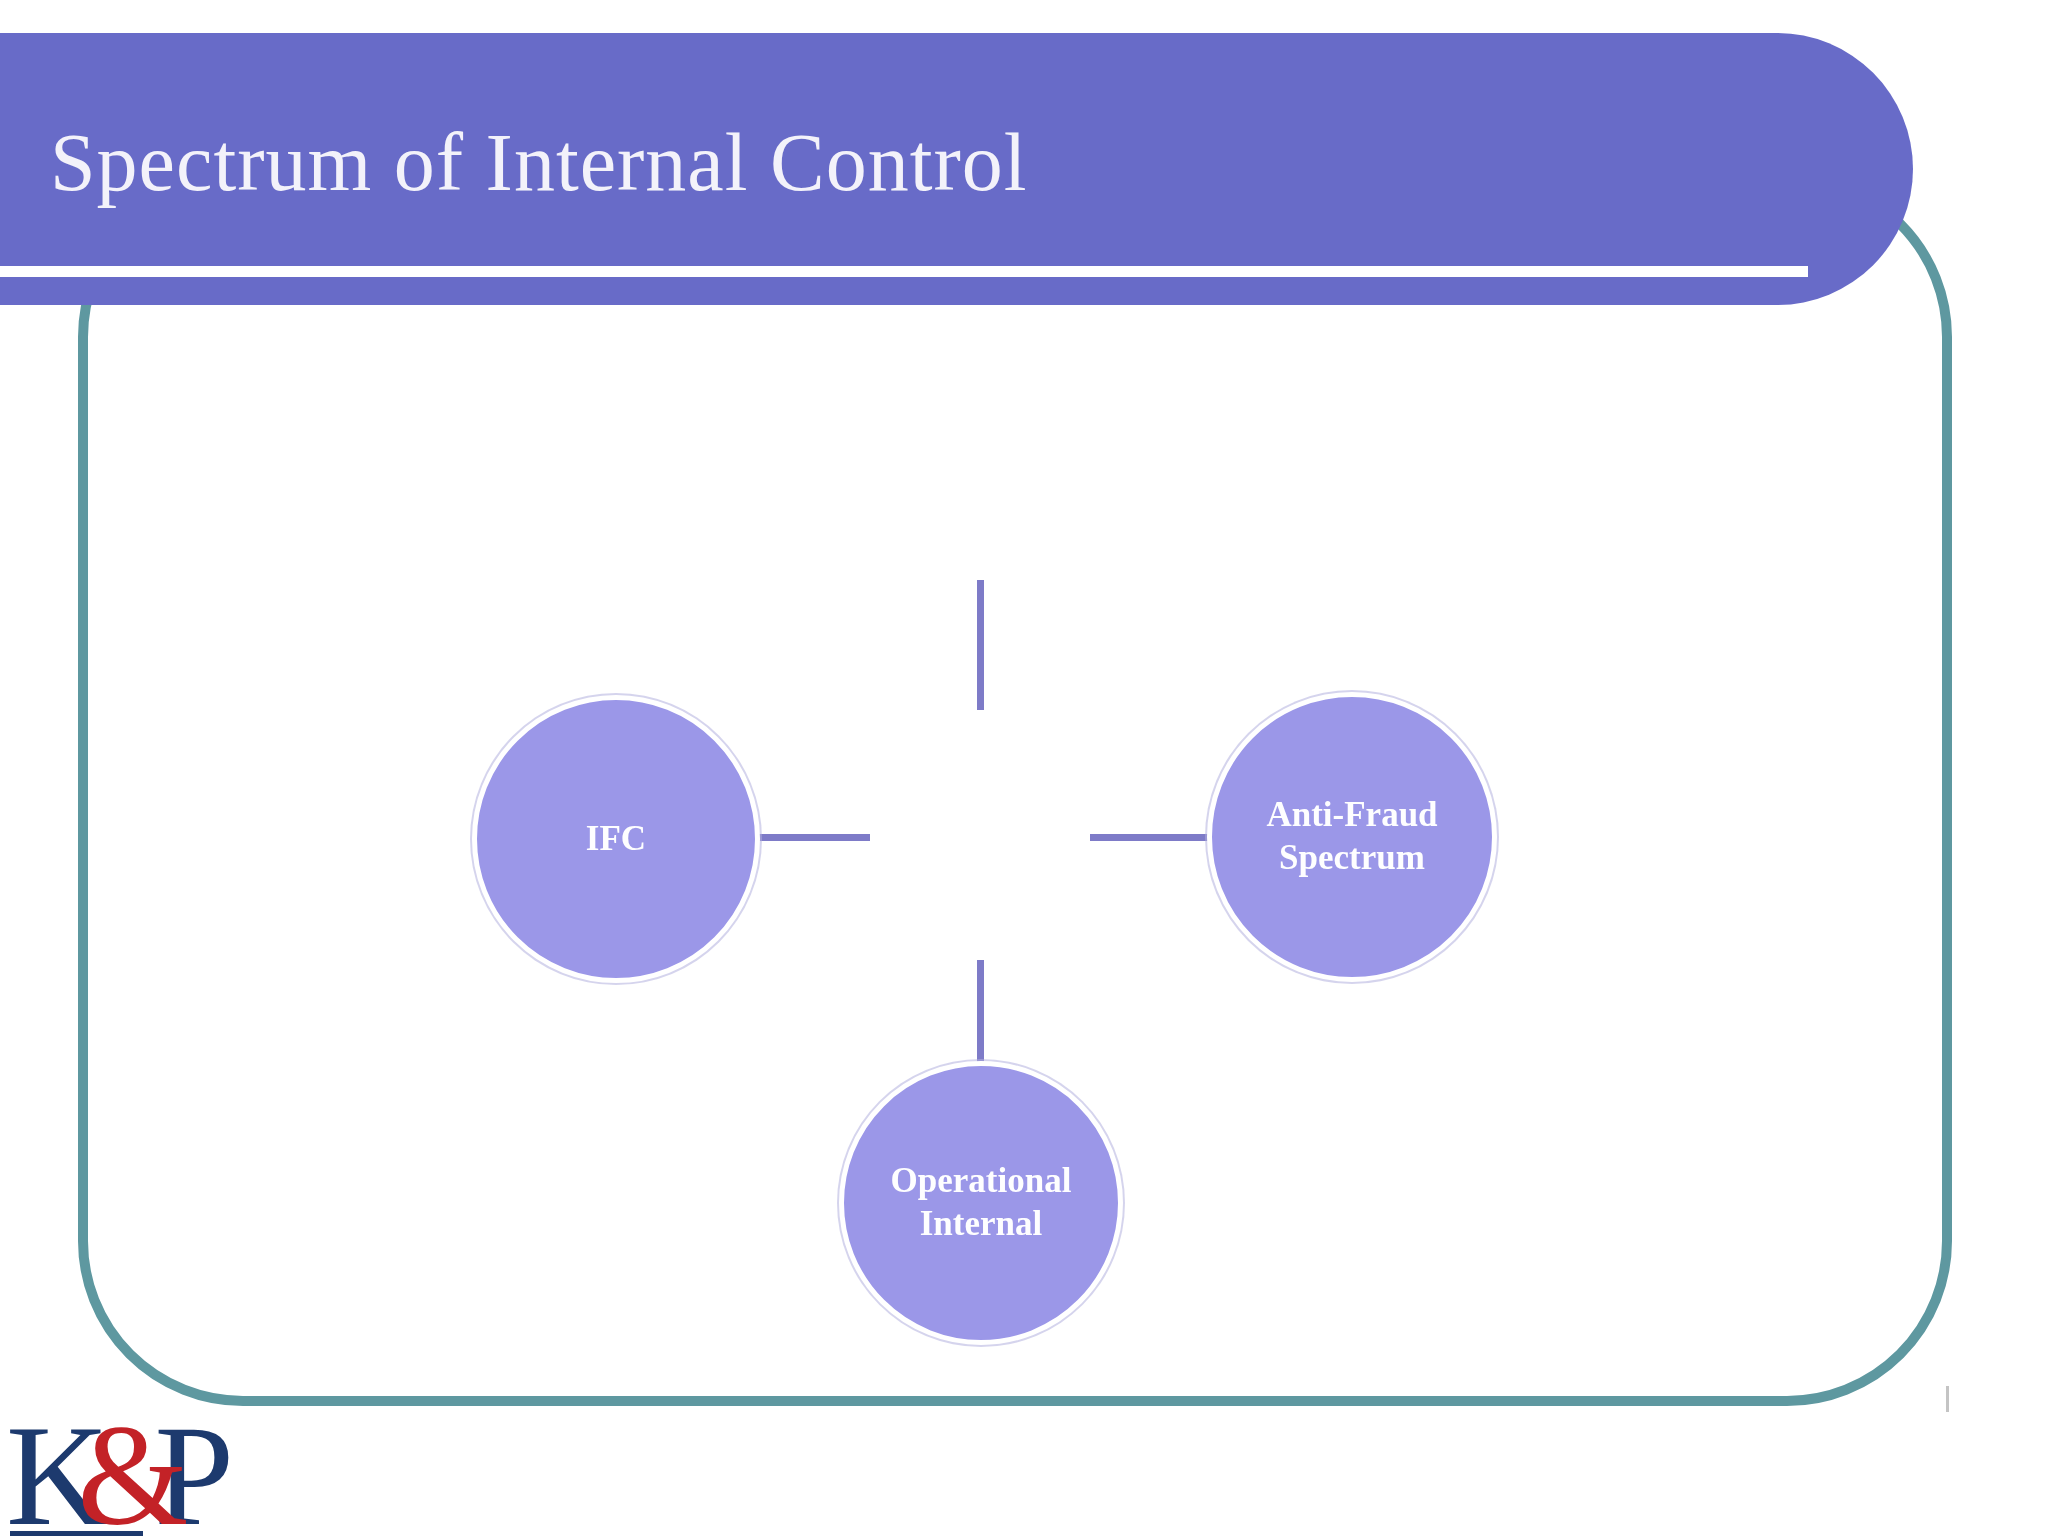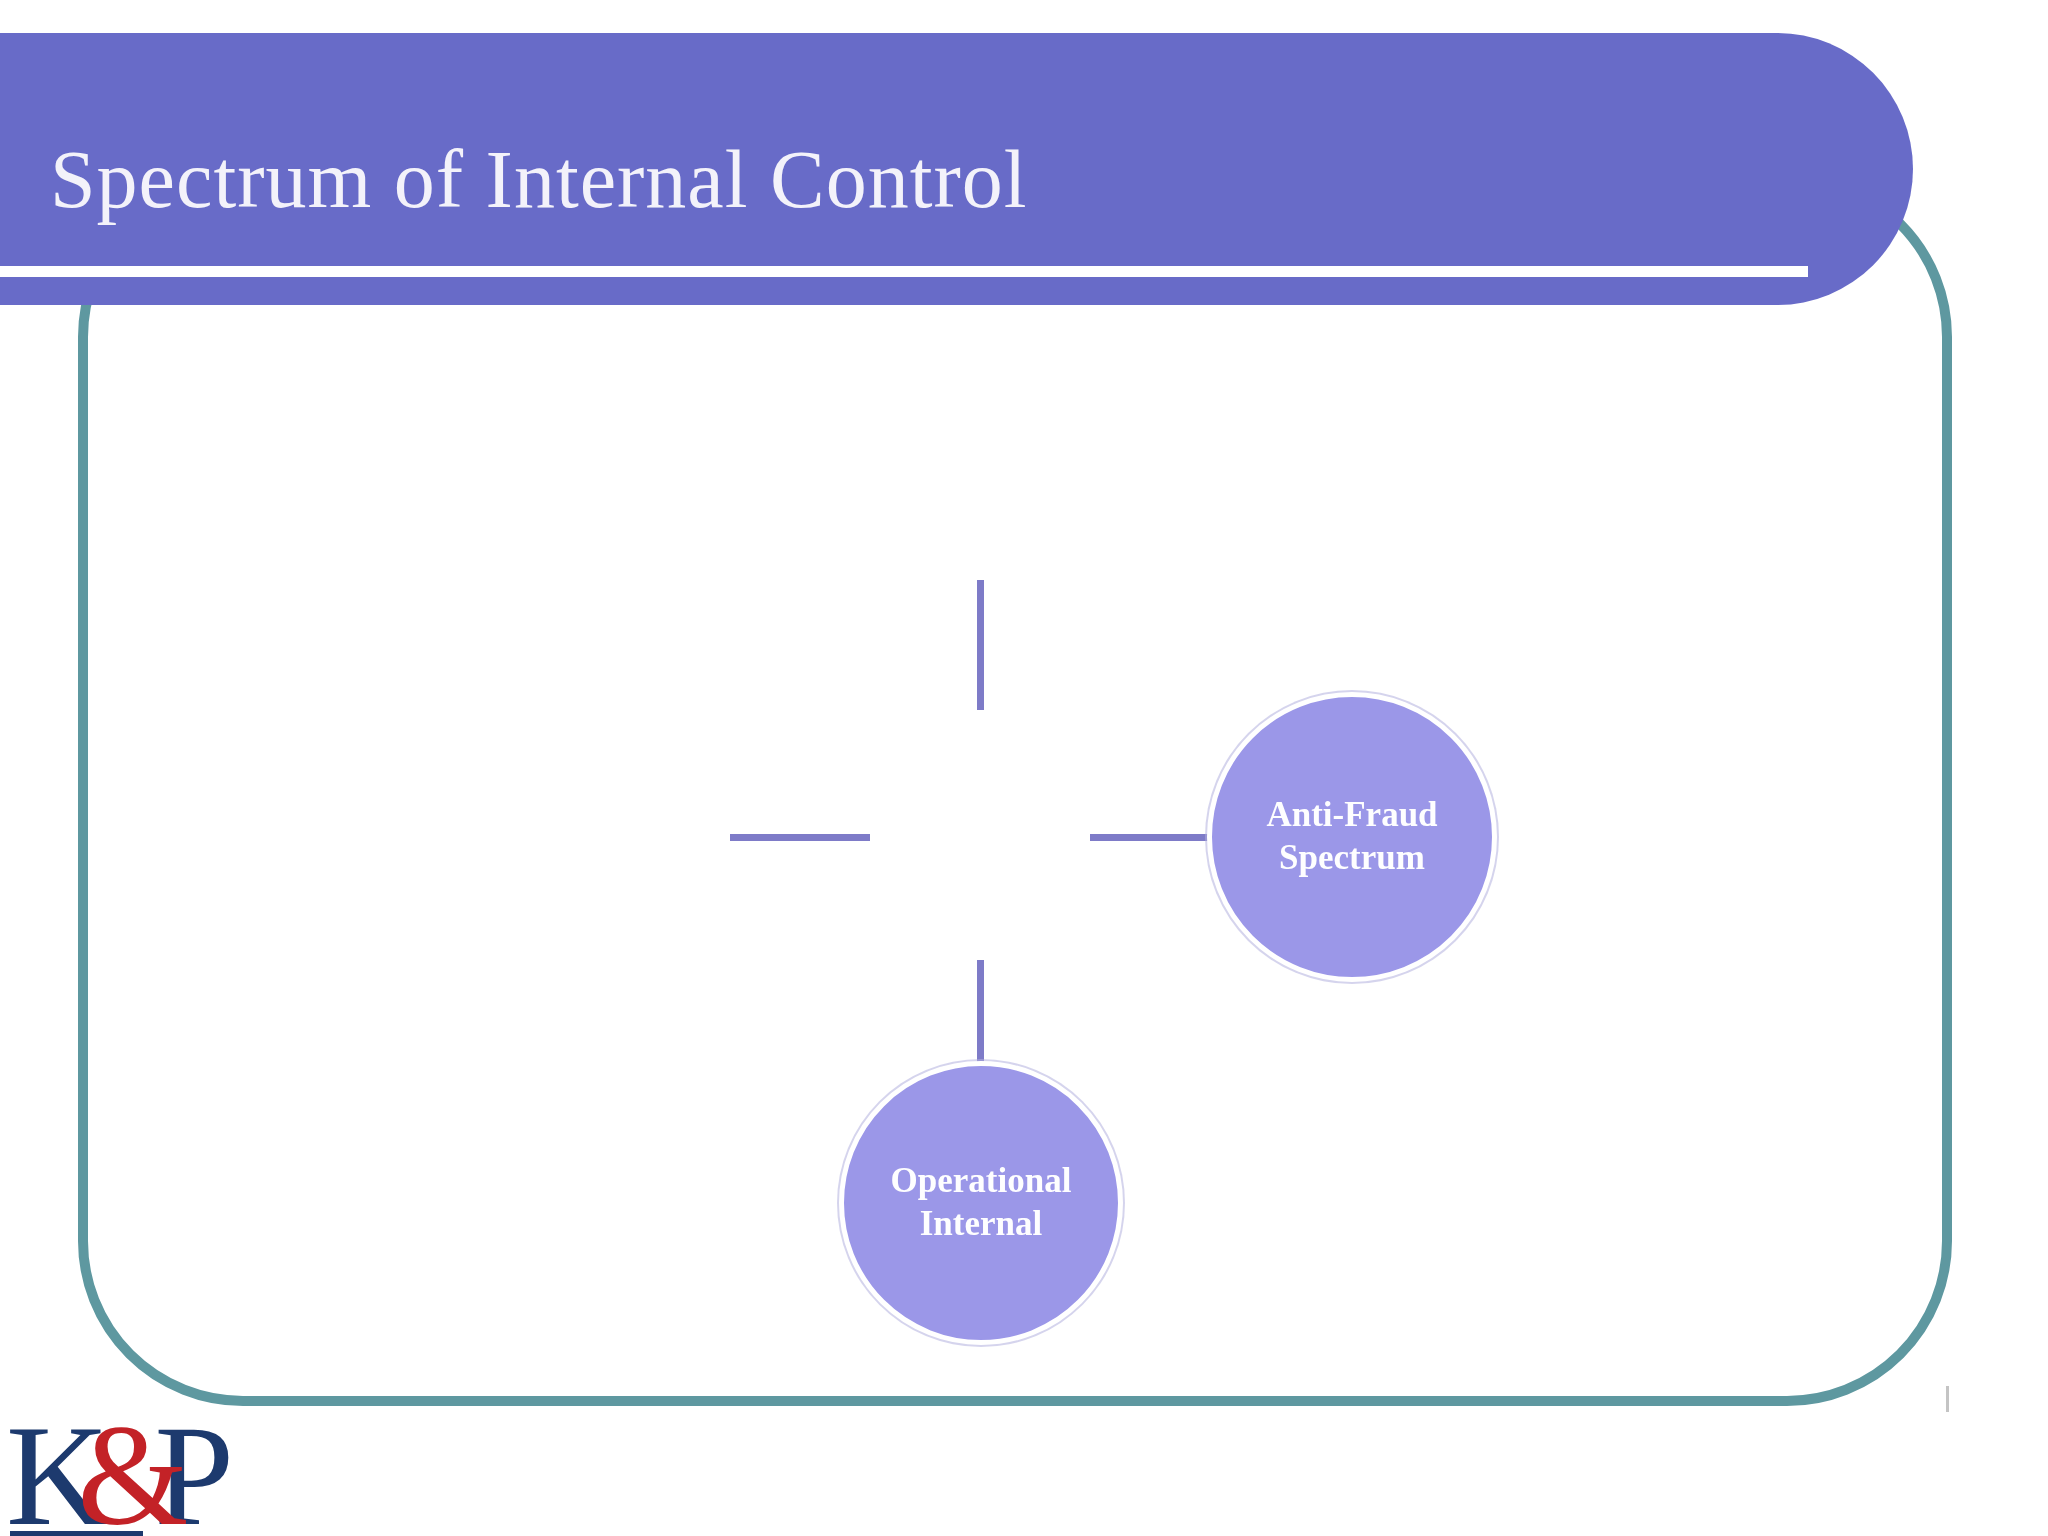--- a/index.html
+++ b/index.html
@@ -36,21 +36,21 @@
     top: 33px;
     width: 1913px;
     height: 272px;
     background: #686bc8;
     border-radius: 0 136px 136px 0;
     z-index: 2;
   }
   .banner-title {
     position: absolute;
     left: 50px;
-    top: 106px;
+    top: 89px;
     margin: 0;
     font-size: 82px;
     font-weight: normal;
     line-height: 1;
     letter-spacing: 1px;
     color: #f3f2fa;
     white-space: nowrap;
   }
   .banner-underline {
     position: absolute;
@@ -155,20 +155,23 @@
     <h1 class="banner-title">Spectrum of Internal Control</h1>
   </div>
   <div class="banner-underline"></div>
 
   <div class="connector connector-top"></div>
   <div class="connector connector-bottom"></div>
   <div class="connector connector-left"></div>
   <div class="connector connector-right"></div>
 
 
+  <div class="node node-ifc">
+    <span class="node-label">IFC</span>
+  </div>
 
 
   <div class="node node-anti-fraud">
     <span class="node-label">Anti-Fraud
 Spectrum</span>
   </div>
 
   <div class="node node-operational">
     <span class="node-label">Operational
 Internal</span>

